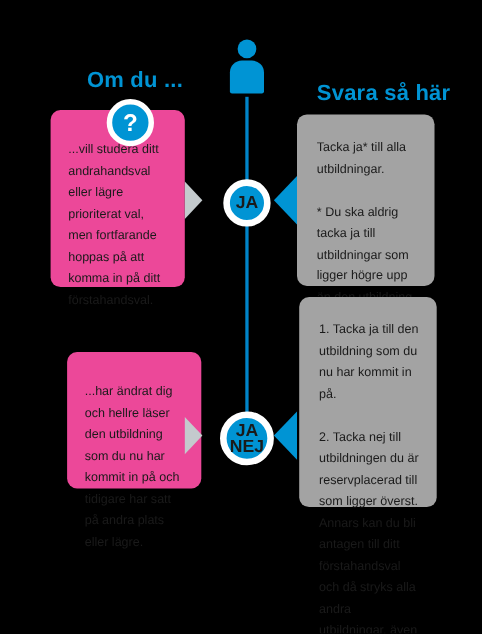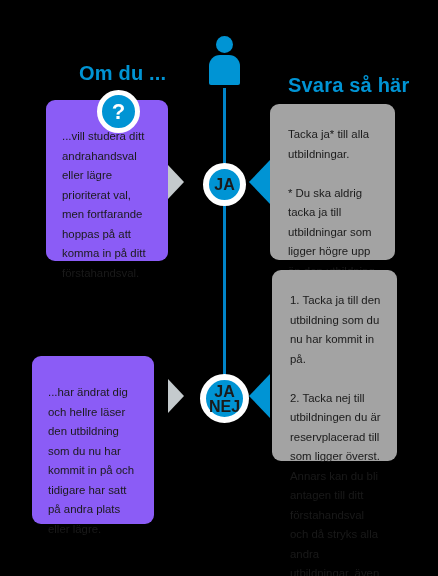--- a/index.html
+++ b/index.html
@@ -66,21 +66,21 @@
     background: #0094d4;
     border-radius: 11px 11px 2px 2px;
   }
 
   
   .bubble {
     position: absolute;
     border-radius: 9px;
     box-sizing: border-box;
   }
-  .bubble.gray { background: #8b5cf6; }
+  .bubble.gray { background: #ec4899; }
   .bubble.blue { background: #a3a3a3; }
 
   .bubble-text {
     position: absolute;
     font-size: 11.4px;
     line-height: 19.5px;
     color: #1a1a1a;
     white-space: pre-line;
   }
   .gray .bubble-text { left: 16px; top: 27px; right: 14px; }
@@ -168,21 +168,21 @@
     <div class="bubble-text">Tacka ja* till alla utbildningar.
 
 * Du ska aldrig tacka ja till utbildningar som ligger högre upp än den utbildning du helst vill gå.</div>
   </div>
   <div class="nub nub-left" style="left:249px; top:160px;"></div>
 
   <div class="node" style="left:203px; top:163px; width:43px; height:43px;">
     <span>JA</span>
   </div>
 
-  <div class="bubble gray" style="left:32px; top:320px; width:122px; height:168px;margin-top:36px;">
+  <div class="bubble gray" style="left:61px; top:320px; width:122px; height:124px;">
     <div class="bubble-text">...har ändrat dig och hellre läser den utbildning som du nu har kommit in på och tidigare har satt på andra plats eller lägre.</div>
   </div>
   <div class="nub nub-right" style="left:168px; top:379px;"></div>
 
   <div class="bubble blue" style="left:272px; top:270px; width:125px; height:191px;">
     <div class="bubble-text">1. Tacka ja till den utbildning som du nu har kommit in på.
 
 2. Tacka nej till utbildningen du är reservplacerad till som ligger överst. Annars kan du bli antagen till ditt förstahandsval och då stryks alla andra utbildningar, även de du tidigare varit antagen till.</div>
   </div>
   <div class="nub nub-left" style="left:249px; top:374px;"></div>

